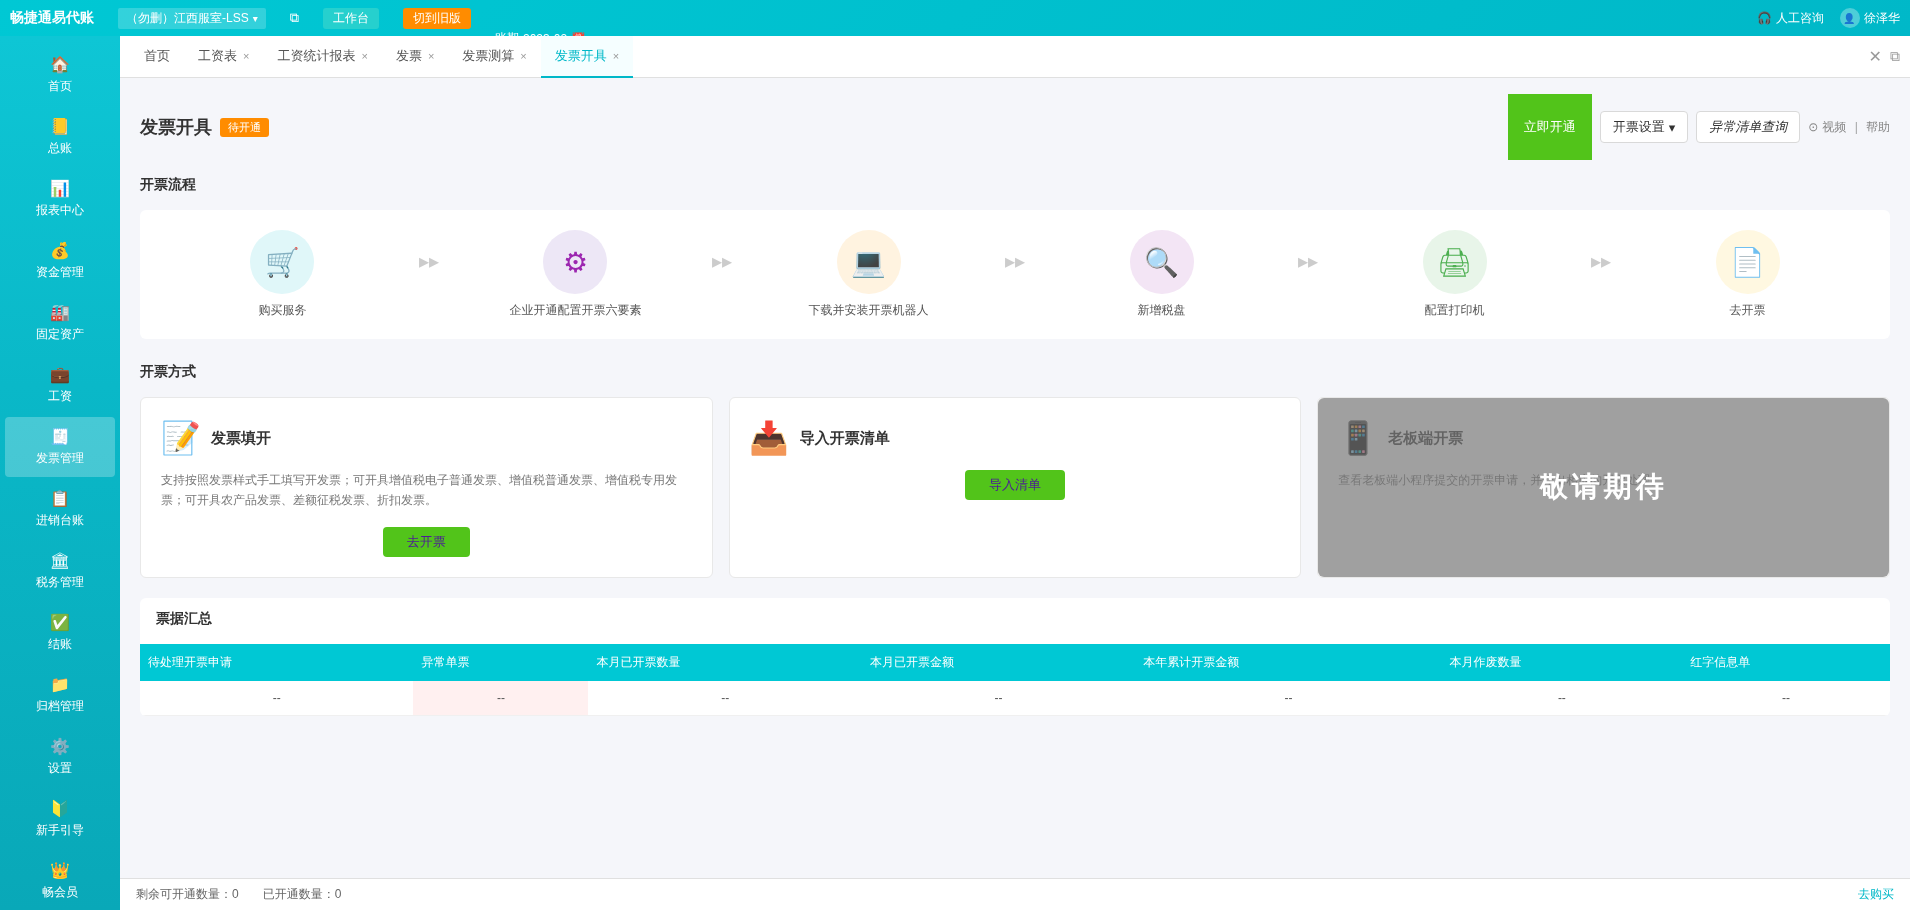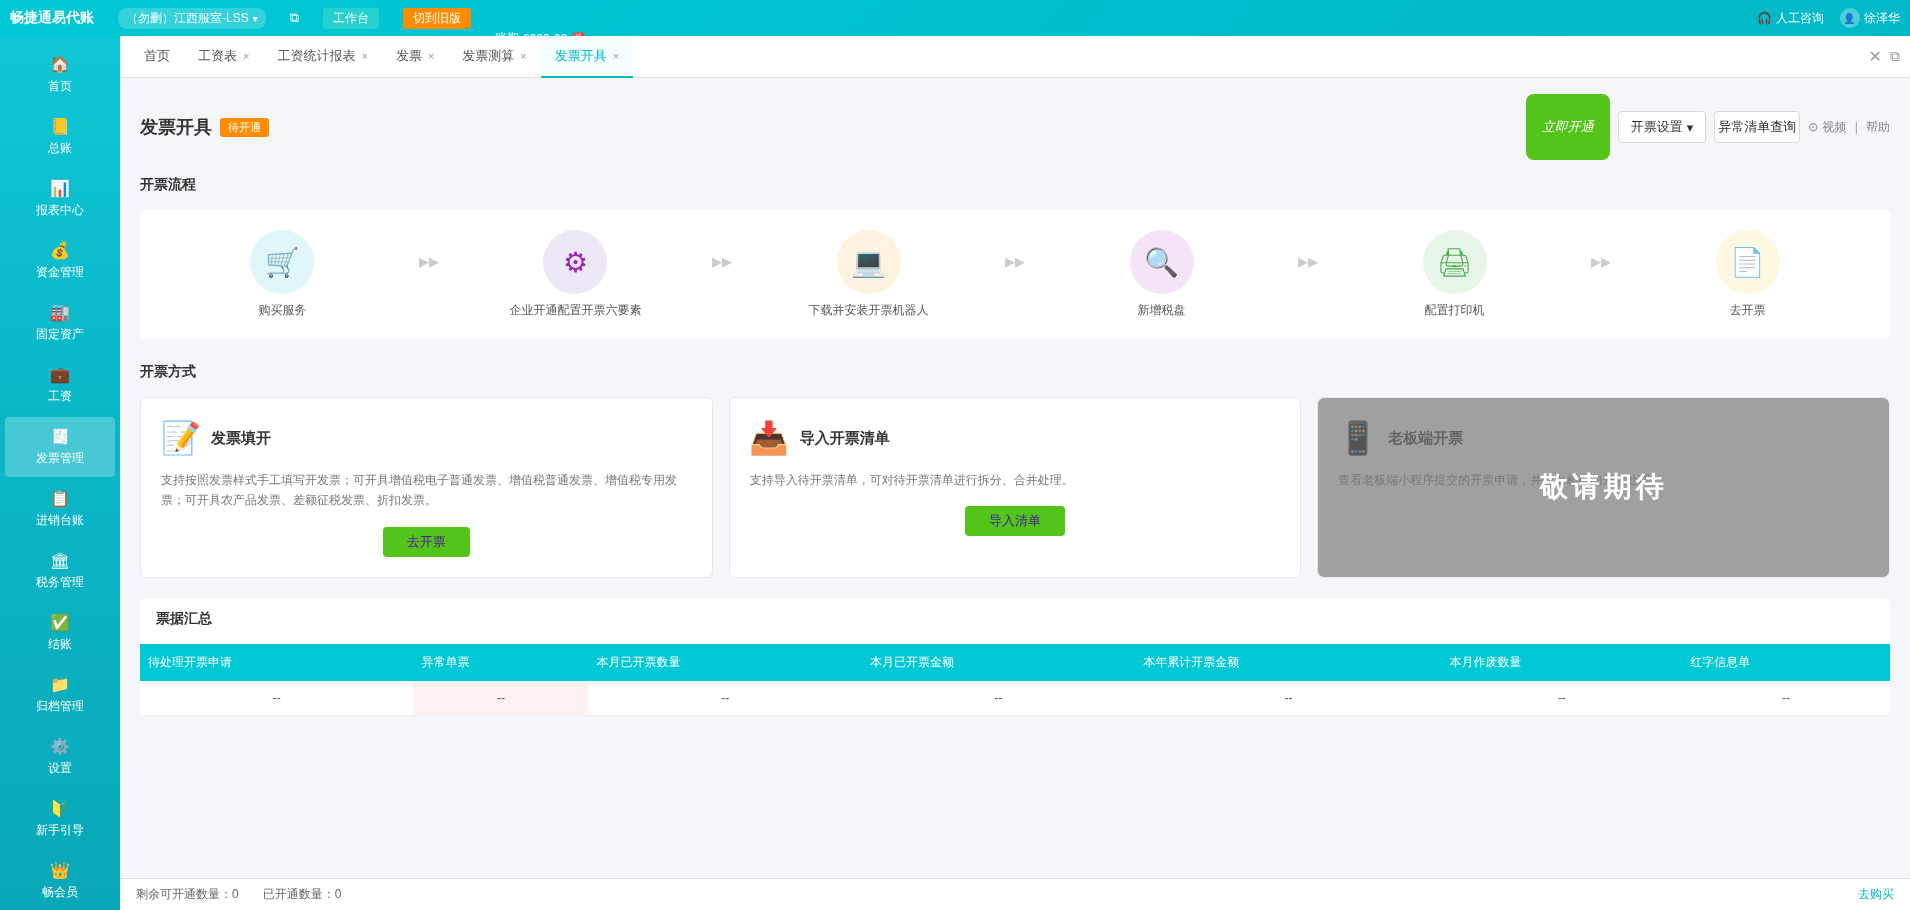--- a/index.html
+++ b/index.html
@@ -9,21 +9,21 @@
     .top-bar {
       height: 36px;
       background: linear-gradient(135deg, #00c8d4 0%, #00b8c8 100%);
       display: flex;
       align-items: center;
       padding: 0 10px;
       justify-content: space-between;
     }
     .top-bar-left { display: flex; align-items: center; gap: 24px; color: white; font-size: 13px; }
     .top-bar-brand { color: white; font-weight: bold; font-size: 14px; }
-    .top-bar-company { background: rgba(255,255,255,0.2); border-radius: 9px; padding: 2px 8px; color: white; font-size: 12px; display: flex; align-items: center; gap: 4px; }
+    .top-bar-company { background: rgba(255,255,255,0.2); border-radius: 2px; padding: 2px 8px; color: white; font-size: 12px; display: flex; align-items: center; gap: 4px; }
     .top-bar-company .arrow { font-size: 10px; }
     .top-bar-workspace { background: #26d0ce; border-radius: 3px; padding: 2px 10px; color: white; font-size: 12px; }
     .top-bar-btn { background: #ff8c00; border-radius: 3px; padding: 2px 10px; color: white; font-size: 12px; }
     .top-bar-period { color: white; font-size: 12px; display: flex; align-items: center; gap: 4px; margin-top: 41px; }
     .top-bar-right { display: flex; align-items: center; gap: 16px; color: white; font-size: 12px; }
     .top-bar-right .user-icon { background: rgba(255,255,255,0.3); border-radius: 50%; width: 20px; height: 20px; display: inline-flex; align-items: center; justify-content: center; font-size: 10px; }
 
     
     .layout { display: flex; height: calc(910px - 36px); }
 
@@ -98,45 +98,45 @@
       font-size: 11px;
       padding: 2px 8px;
       border-radius: 3px;
     }
     .page-actions { display: flex; align-items: center; gap: 8px; }
     .btn-primary {
       background: #52c41a;
       color: white;
       border: none;
       padding: 24px 16px;
-      border-radius: 8px;
+      border-radius: 0;
       font-size: 13px;
       cursor: pointer;
-      font-style: italic;
     }
     .btn-dropdown {
       background: white;
       color: #333;
       border: 1px solid #d9d9d9;
       padding: 6px 12px;
       border-radius: 4px;
       font-size: 13px;
       cursor: pointer;
       display: flex;
       align-items: center;
       gap: 4px;
     }
     .btn-outline {
       background: white;
       color: #333;
       border: 1px solid #d9d9d9;
-      padding: 6px 3px;
+      padding: 6px 12px;
       border-radius: 4px;
       font-size: 13px;
       cursor: pointer;
+      font-style: italic;
     }
     .help-area { display: flex; align-items: center; gap: 4px; color: #888; font-size: 12px; cursor: pointer; }
 
     
     .section-title { font-size: 14px; font-weight: bold; color: #333; margin-bottom: 16px; }
 
     
     .flow-steps {
       display: flex;
       align-items: center;
@@ -458,21 +458,20 @@
             </div>
           </div>
 
           <div class="method-card">
             <div class="method-card-header">
               <div class="method-card-icon">
                 <span style="font-size:32px; color:#00bcd4;">📥</span>
               </div>
               <span class="method-card-title">导入开票清单</span>
             </div>
-            <div class="method-card-desc">支持导入待开票清单，可对待开票清单进行拆分、合并处理。</div>
             <div class="method-card-footer">
               <button class="btn-green">导入清单</button>
             </div>
           </div>
 
           <div class="method-card" style="position:relative;">
             <div class="method-card-header">
               <div class="method-card-icon">
                 <span style="font-size:32px;">📱</span>
               </div>

